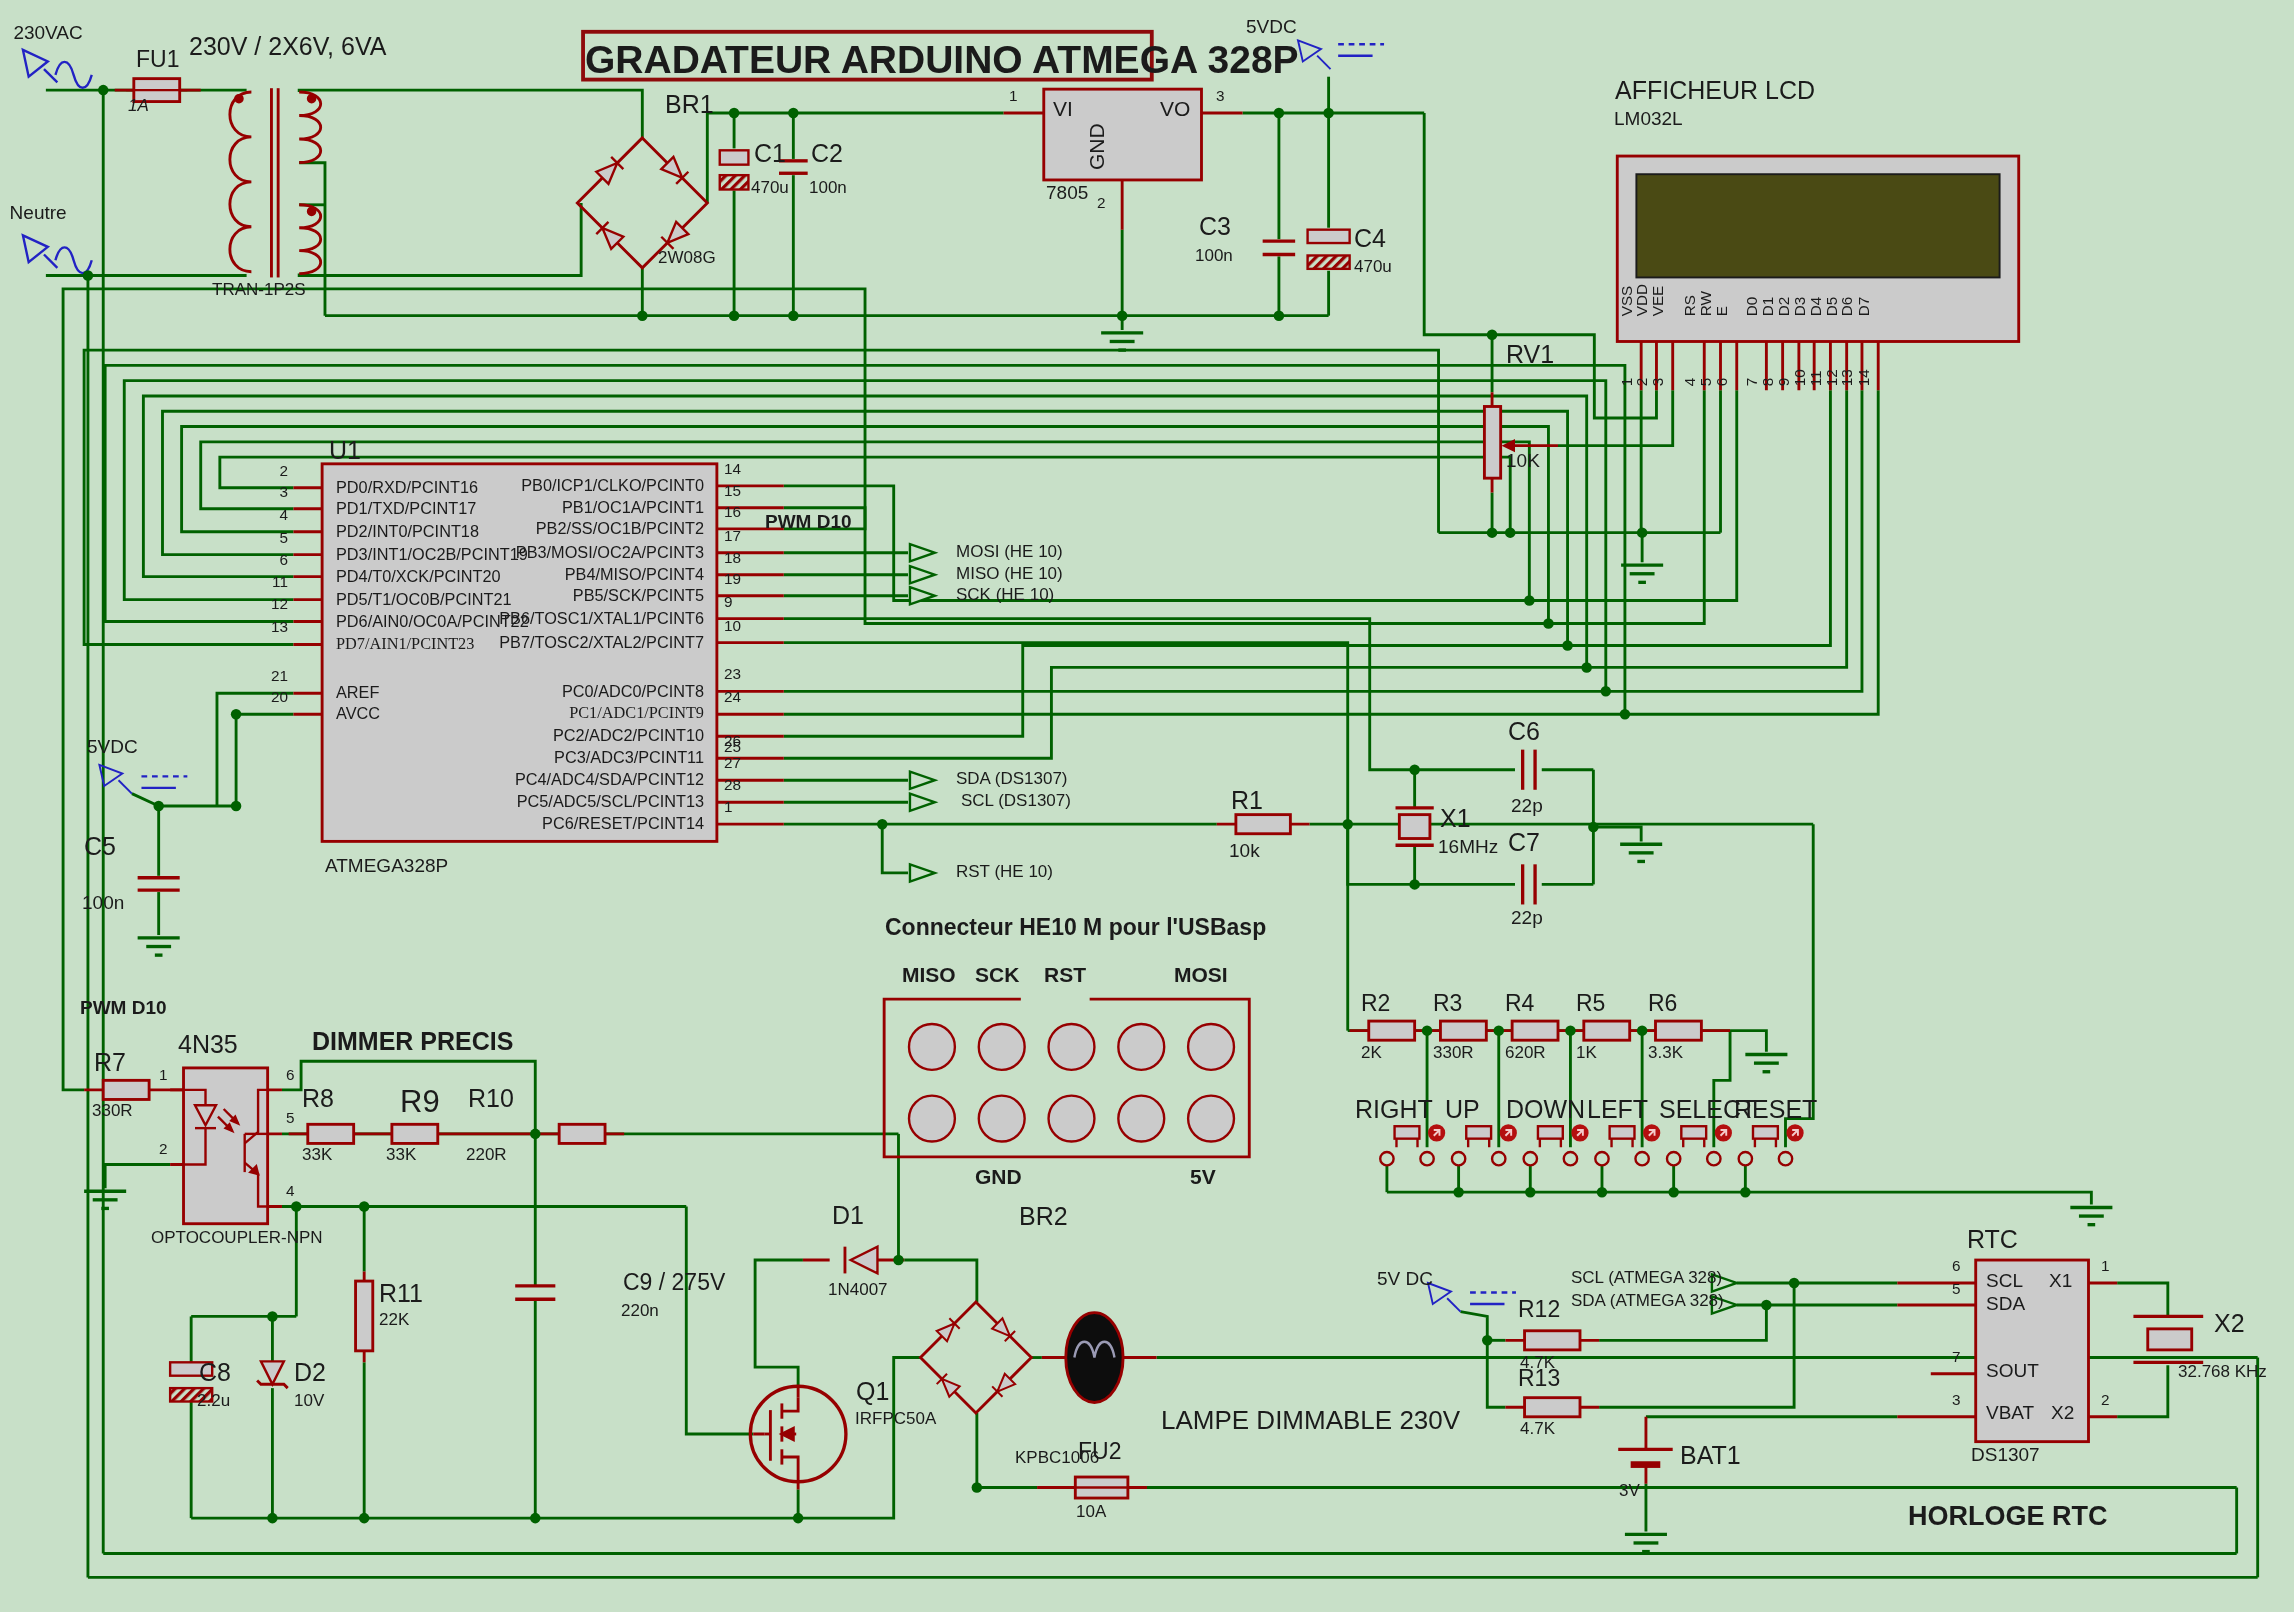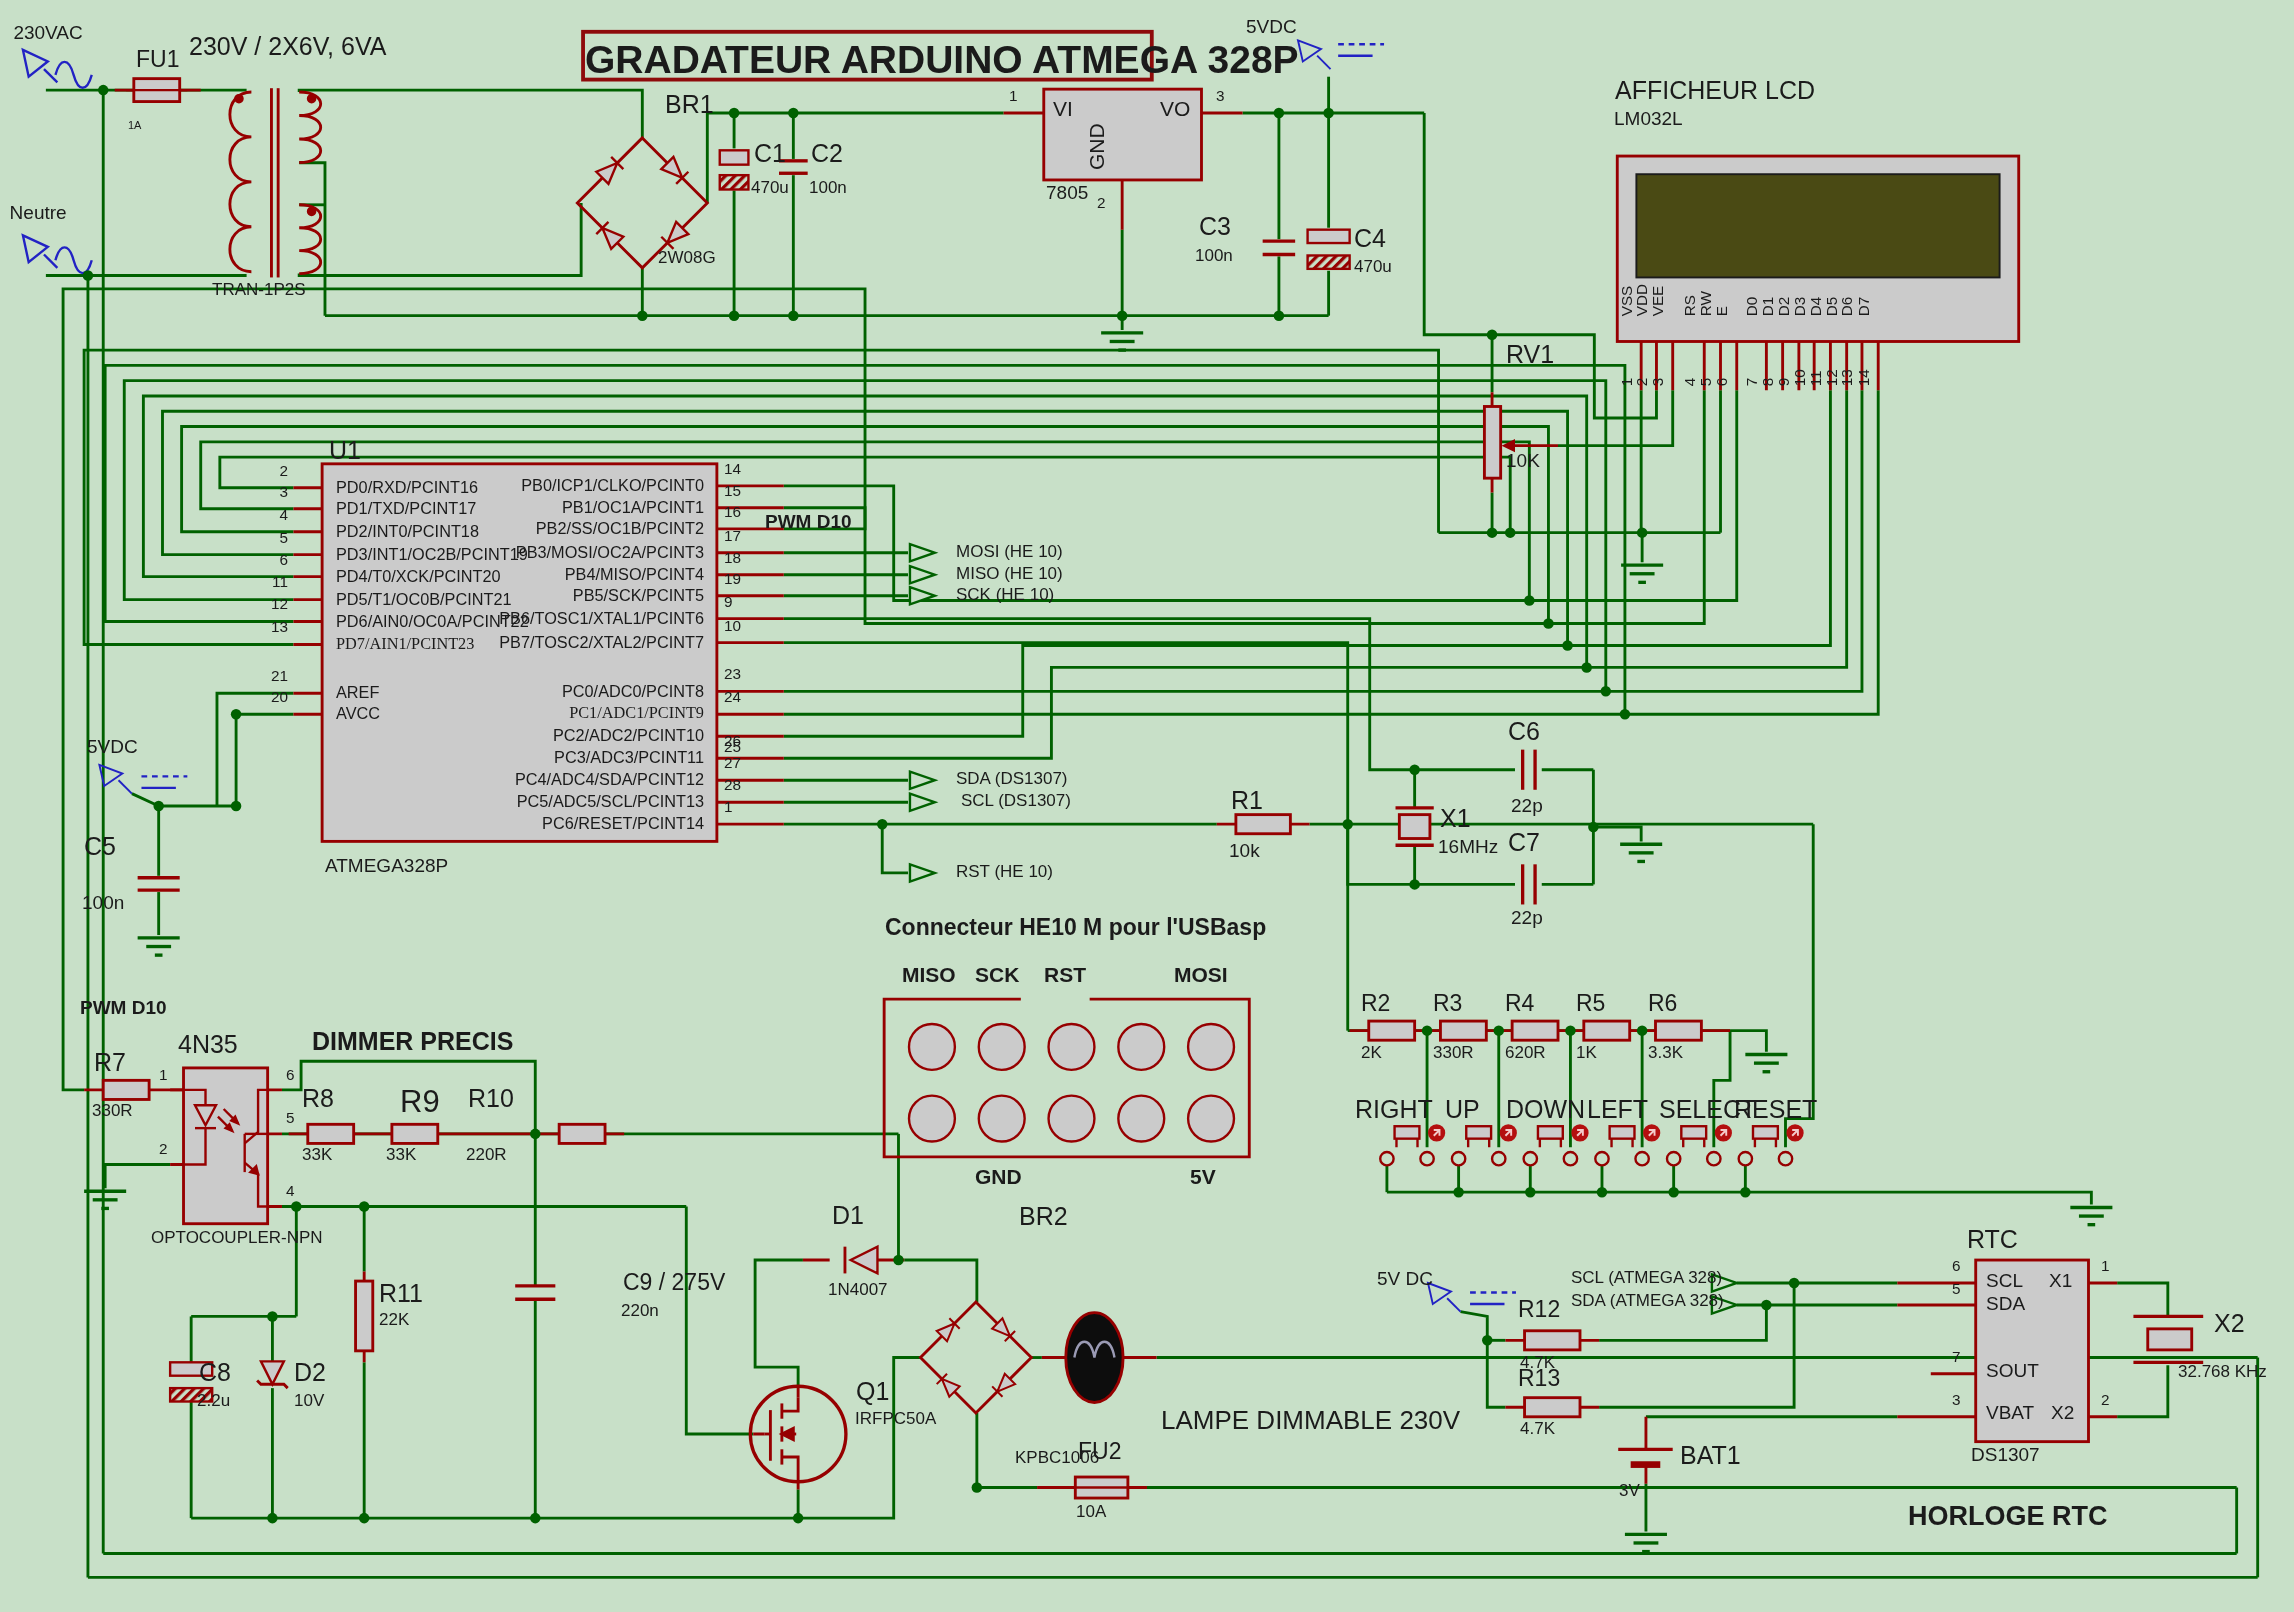--- a/index.html
+++ b/index.html
@@ -532,21 +532,21 @@
         <circle cx="1826" cy="1247" r="5.5"></circle>
     <circle cx="1022" cy="1556" r="5.5"></circle>
   </g>
 </svg>
 
 <div id="labels">
       <span class="lbl c-red" style="left: 585px; top: 40px; font-size: 39px; font-weight: bold; width: 567px; text-align: right;">GRADATEUR ARDUINO ATMEGA 328P</span>
       <span class="lbl c-blue" style="left: 13.4px; top: 23px; font-size: 19px;">230VAC</span>
       <span class="lbl c-blue" style="left: 9.6px; top: 203px; font-size: 19px;">Neutre</span>
       <span class="lbl" style="left: 136px; top: 48px; font-size: 23px;">FU1</span>
-      <span class="lbl" style="left: 128px; top: 120px; font-size: 11px;">1A</span>
+      <span class="lbl" style="left: 128px; top: 97px; font-size: 17px; font-style: italic;">1A</span>
       <span class="lbl" style="left: 189px; top: 34px; font-size: 25px;">230V / 2X6V, 6VA</span>
       <span class="lbl" style="left: 212px; top: 281px; font-size: 17px;">TRAN-1P2S</span>
       <span class="lbl" style="left: 665px; top: 92px; font-size: 25px;">BR1</span>
       <span class="lbl" style="left: 658px; top: 249px; font-size: 17px;">2W08G</span>
       <span class="lbl" style="left: 754px; top: 141px; font-size: 25px;">C1</span>
       <span class="lbl" style="left: 751px; top: 179px; font-size: 17px;">470u</span>
       <span class="lbl" style="left: 811px; top: 141px; font-size: 25px;">C2</span>
       <span class="lbl" style="left: 809px; top: 179px; font-size: 17px;">100n</span>
       <span class="lbl" style="left: 1009px; top: 88px; font-size: 15.3px;">1</span>
       <span class="lbl" style="left: 1053px; top: 98px; font-size: 21px;">VI</span>

